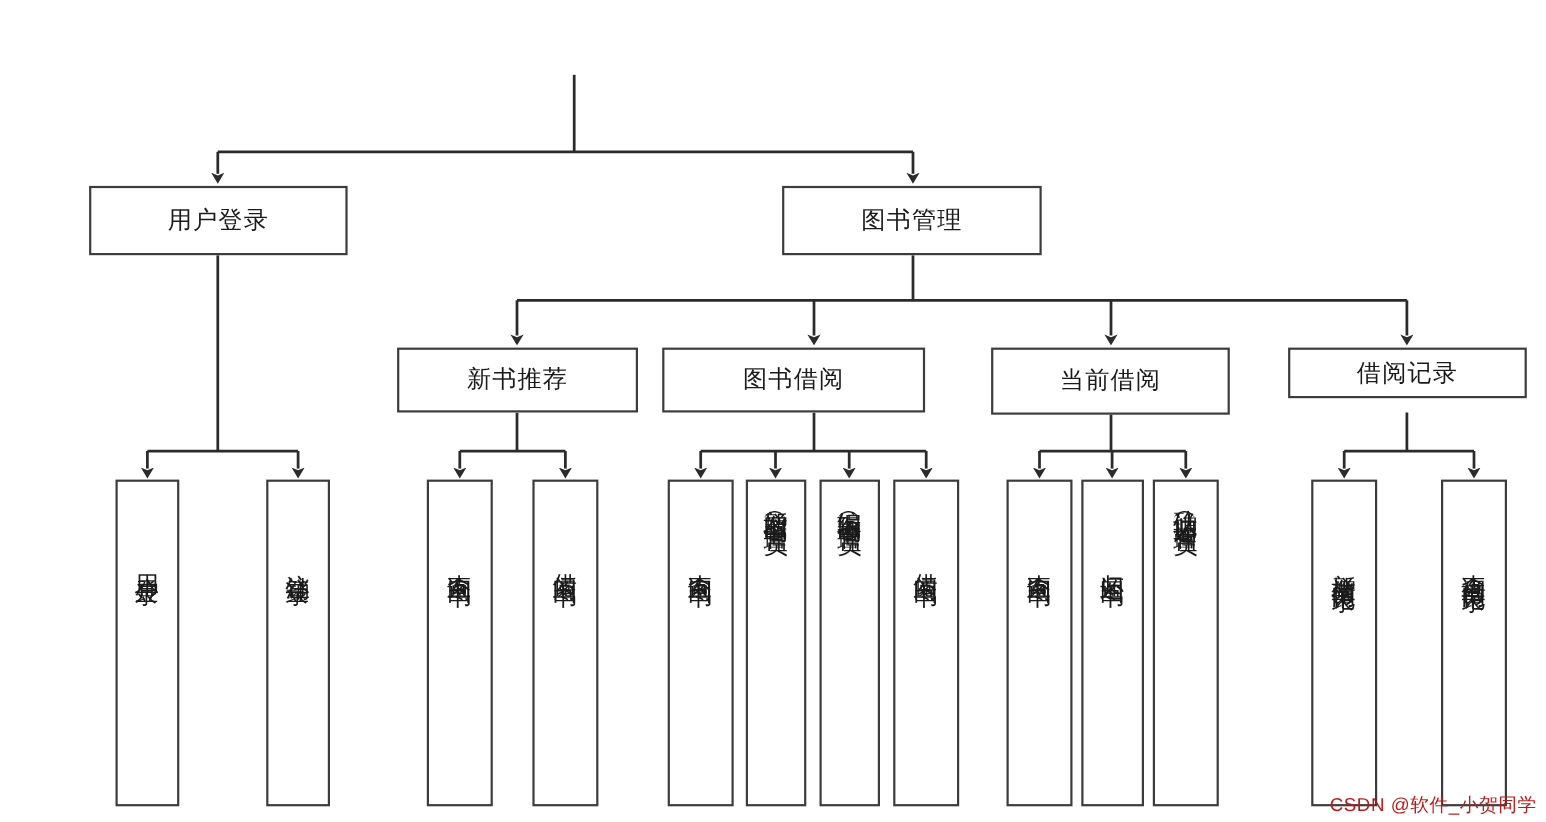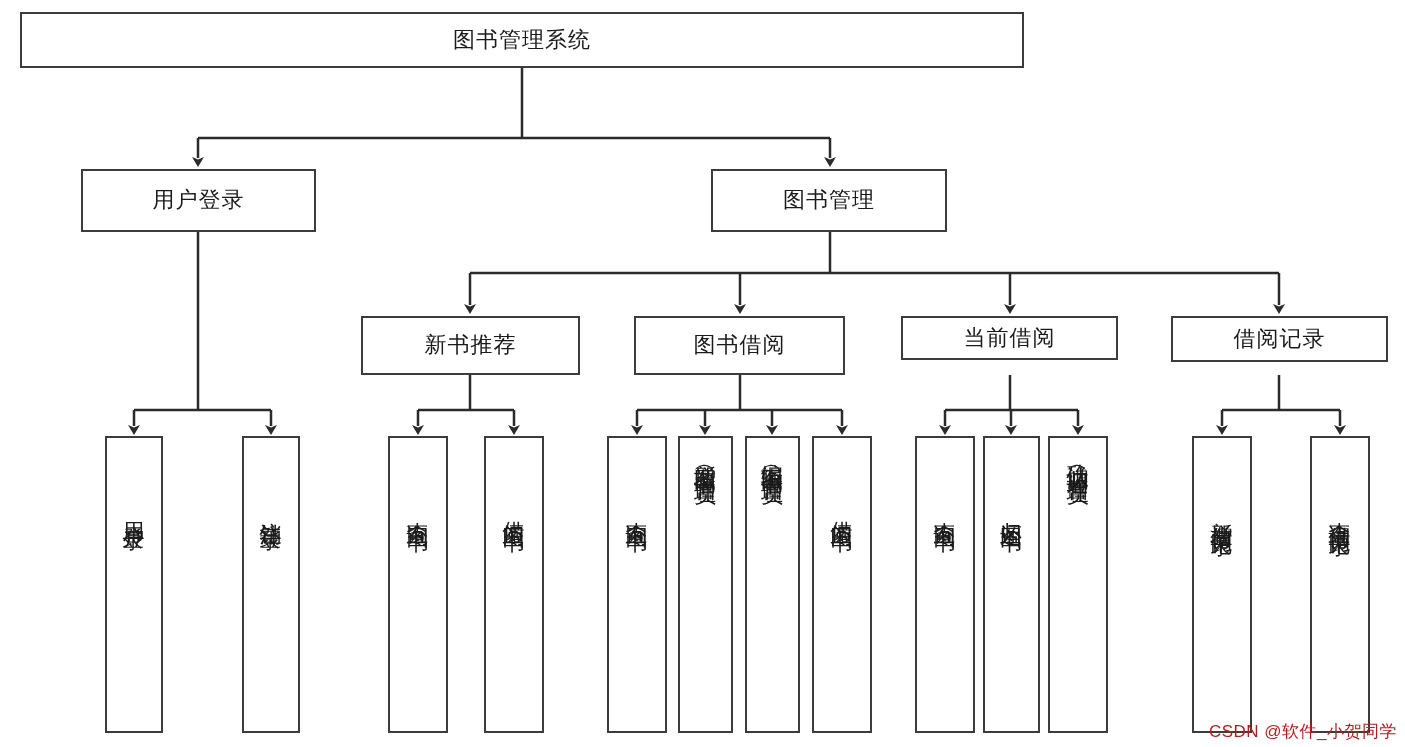--- a/index.html
+++ b/index.html
@@ -117,38 +117,35 @@
       <path d="M1011,410 L1011,426" marker-end="url(#arrow)"></path>
       <path d="M1078,410 L1078,426" marker-end="url(#arrow)"></path>
 
       <path d="M1279,375 L1279,410"></path>
       <path d="M1222,410 L1340,410"></path>
       <path d="M1222,410 L1222,426" marker-end="url(#arrow)"></path>
       <path d="M1340,410 L1340,426" marker-end="url(#arrow)"></path>
     </g>
   </svg>
 
-  <div class="node h" style="left:20px;top:12px;width:1004px;height:56px;">
-    <span>图书管理系统</span>
-  </div>
 
   <div class="node h" style="left:81px;top:169px;width:235px;height:63px;">
     <span>用户登录</span>
   </div>
   <div class="node h" style="left:711px;top:169px;width:236px;height:63px;">
     <span>图书管理</span>
   </div>
 
   <div class="node h" style="left:361px;top:316px;width:219px;height:59px;">
     <span>新书推荐</span>
   </div>
-  <div class="node h" style="left:634px;top:316px;width:211px;height:59px;">
+  <div class="node h" style="left:602px;top:316px;width:239px;height:59px;">
     <span>图书借阅</span>
   </div>
-  <div class="node h" style="left:901px;top:316px;width:217px;height:44px;">
+  <div class="node h" style="left:901px;top:316px;width:217px;height:61px;">
     <span>当前借阅</span>
   </div>
   <div class="node h" style="left:1171px;top:316px;width:217px;height:46px;">
     <span>借阅记录</span>
   </div>
 
   <div class="node v mid" style="left:105px;top:436px;width:58px;height:297px;">
     <span class="vtext">用户登录</span>
   </div>
   <div class="node v mid" style="left:242px;top:436px;width:58px;height:297px;">

